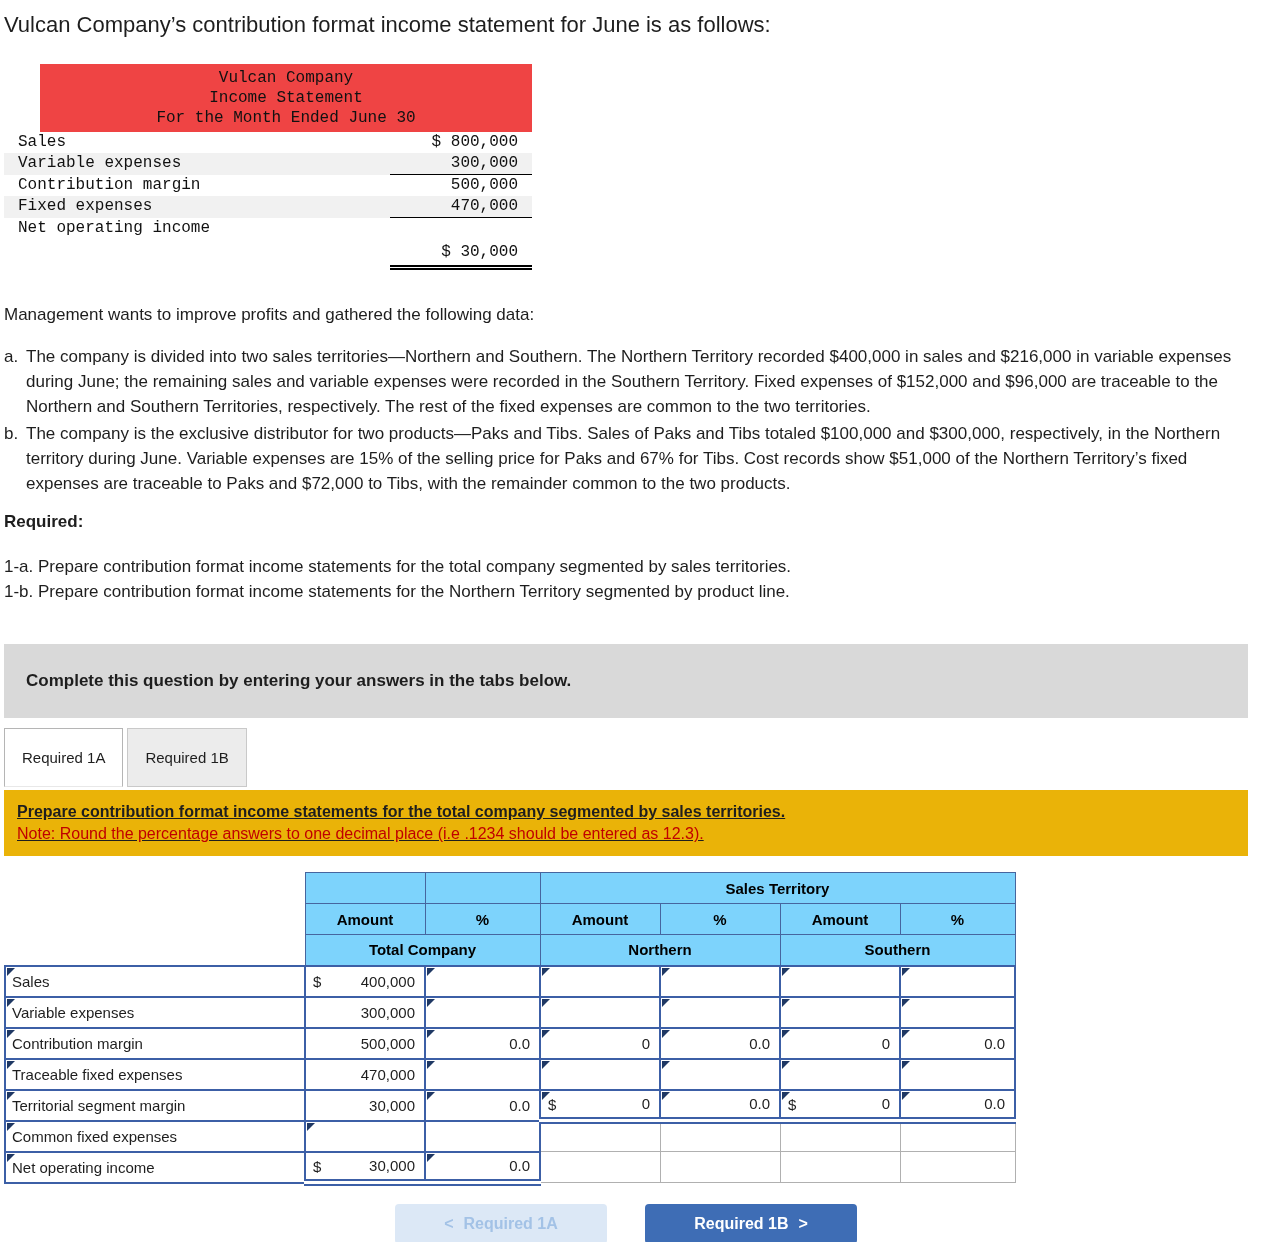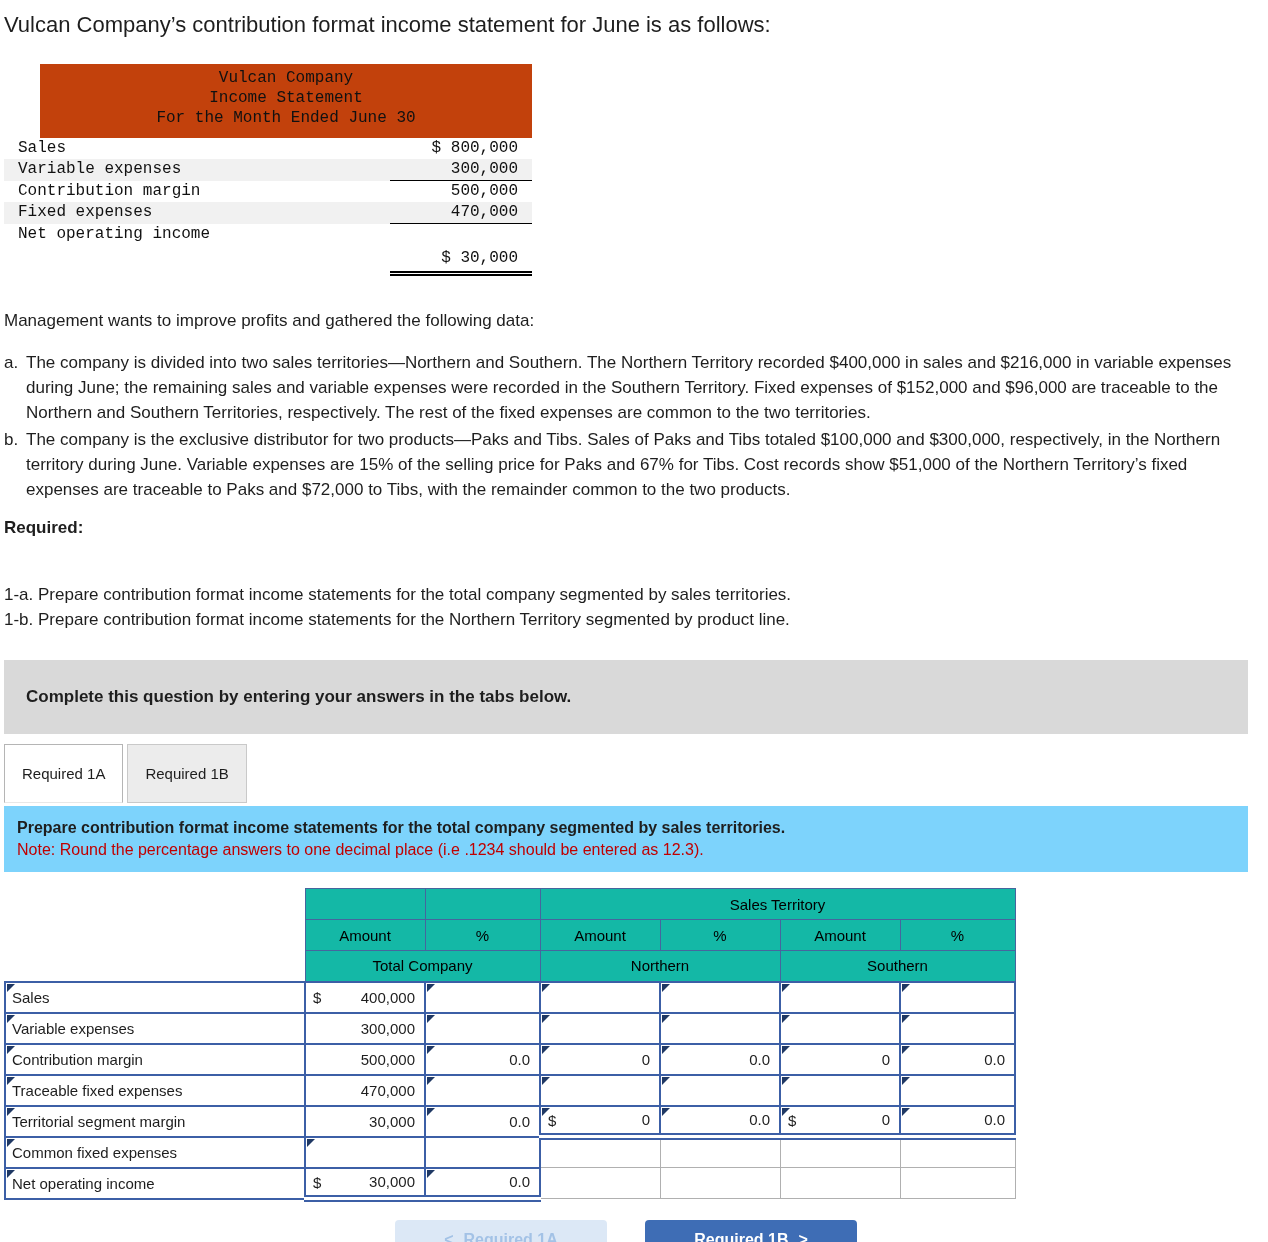--- a/index.html
+++ b/index.html
@@ -8,48 +8,48 @@
 
   
   .intro{font-size:22px;margin:6px 0 0 0;}
   .para{font-size:17px;line-height:25px;}
   .mgmt{margin-top:32px;}
   .item{display:flex;margin-top:2px;}
   .item:first-of-type{margin-top:26px;}
   .item-label{width:22px;flex:0 0 22px;}
   .item-text{flex:1;}
   .required-heading{font-weight:bold;font-size:17px;margin-top:16px;}
-  .reqs{margin-top:44px;}
+  .reqs{margin-top:22px;}
   .reqs div{font-size:17px;line-height:25px;}
 
   
   .is-table{width:528px;margin-top:26px;font-family:"Liberation Mono","DejaVu Sans Mono",monospace;font-size:16px;color:#111;}
-  .is-header{background:#c2410c;text-align:center;padding:4px 0 10px 0;line-height:20px;margin-left:36px;}
+  .is-header{background:#ef4444;text-align:center;padding:4px 0 4px 0;line-height:20px;margin-left:36px;}
   .is-row{display:flex;line-height:21px;}
   .is-row.alt{background:#f1f1f1;}
   .is-label{flex:1;padding-left:14px;white-space:nowrap;}
   .is-amt{flex:0 0 128px;text-align:right;padding-right:14px;}
   .is-row.u1 .is-amt{border-bottom:1px solid #000;}
   .is-row.u2 .is-amt{border-bottom:5px double #000;padding-bottom:2px;margin-top:24px;}
 
   
-  .banner{margin-top:28px;background:#d9d9d9;padding:27px 22px;font-weight:bold;font-size:17px;}
+  .banner{margin-top:40px;background:#d9d9d9;padding:27px 22px;font-weight:bold;font-size:17px;}
   .tabs{margin-top:10px;display:flex;gap:4px;}
   .tab{padding:20px 17px;font-size:15px;cursor:pointer;}
   .tab.active{background:#fff;border:1px solid #b5b5b5;border-bottom-color:#e8e8e8;}
   .tab.inactive{background:#ececec;border:1px solid #c9c9c9;}
-  .prompt-box{margin-top:3px;background:#7dd3fc;padding:11px 13px;}
+  .prompt-box{margin-top:3px;background:#eab308;padding:11px 13px;text-decoration:underline;}
   .prompt-line{font-size:16px;font-weight:bold;line-height:22px;}
   .note-line{font-size:16px;color:#c00000;line-height:22px;}
 
   
   table.ans{margin-top:16px;border-collapse:collapse;table-layout:fixed;}
   table.ans td{height:31px;font-size:15px;vertical-align:middle;box-sizing:border-box;}
   td.nob{border:none;background:transparent;}
-  td.hdr{background:#14b8a6;border:1px solid #46659e;font-weight:normal;text-align:center;color:#000;}
+  td.hdr{background:#7dd3fc;border:1px solid #46659e;font-weight:bold;text-align:center;color:#000;}
   td.lbl{border:2px solid #3c5fa6;background:#fff;position:relative;padding-left:6px;}
   td.cell{border:2px solid #3c5fa6;background:#fff;position:relative;}
   td.plain{border:1px solid #b0b0b0;background:#fff;}
   td.dbl{border-bottom:7px double #3c5fa6;}
   .tri{position:absolute;top:1px;left:1px;width:0;height:0;border-top:8px solid #1f3864;border-right:8px solid transparent;}
   .cur{position:absolute;left:7px;top:50%;transform:translateY(-50%);}
   .val{display:block;width:100%;text-align:right;padding-right:8px;box-sizing:border-box;}
 
   
   .footer{margin-top:18px;display:flex;justify-content:center;gap:38px;}

